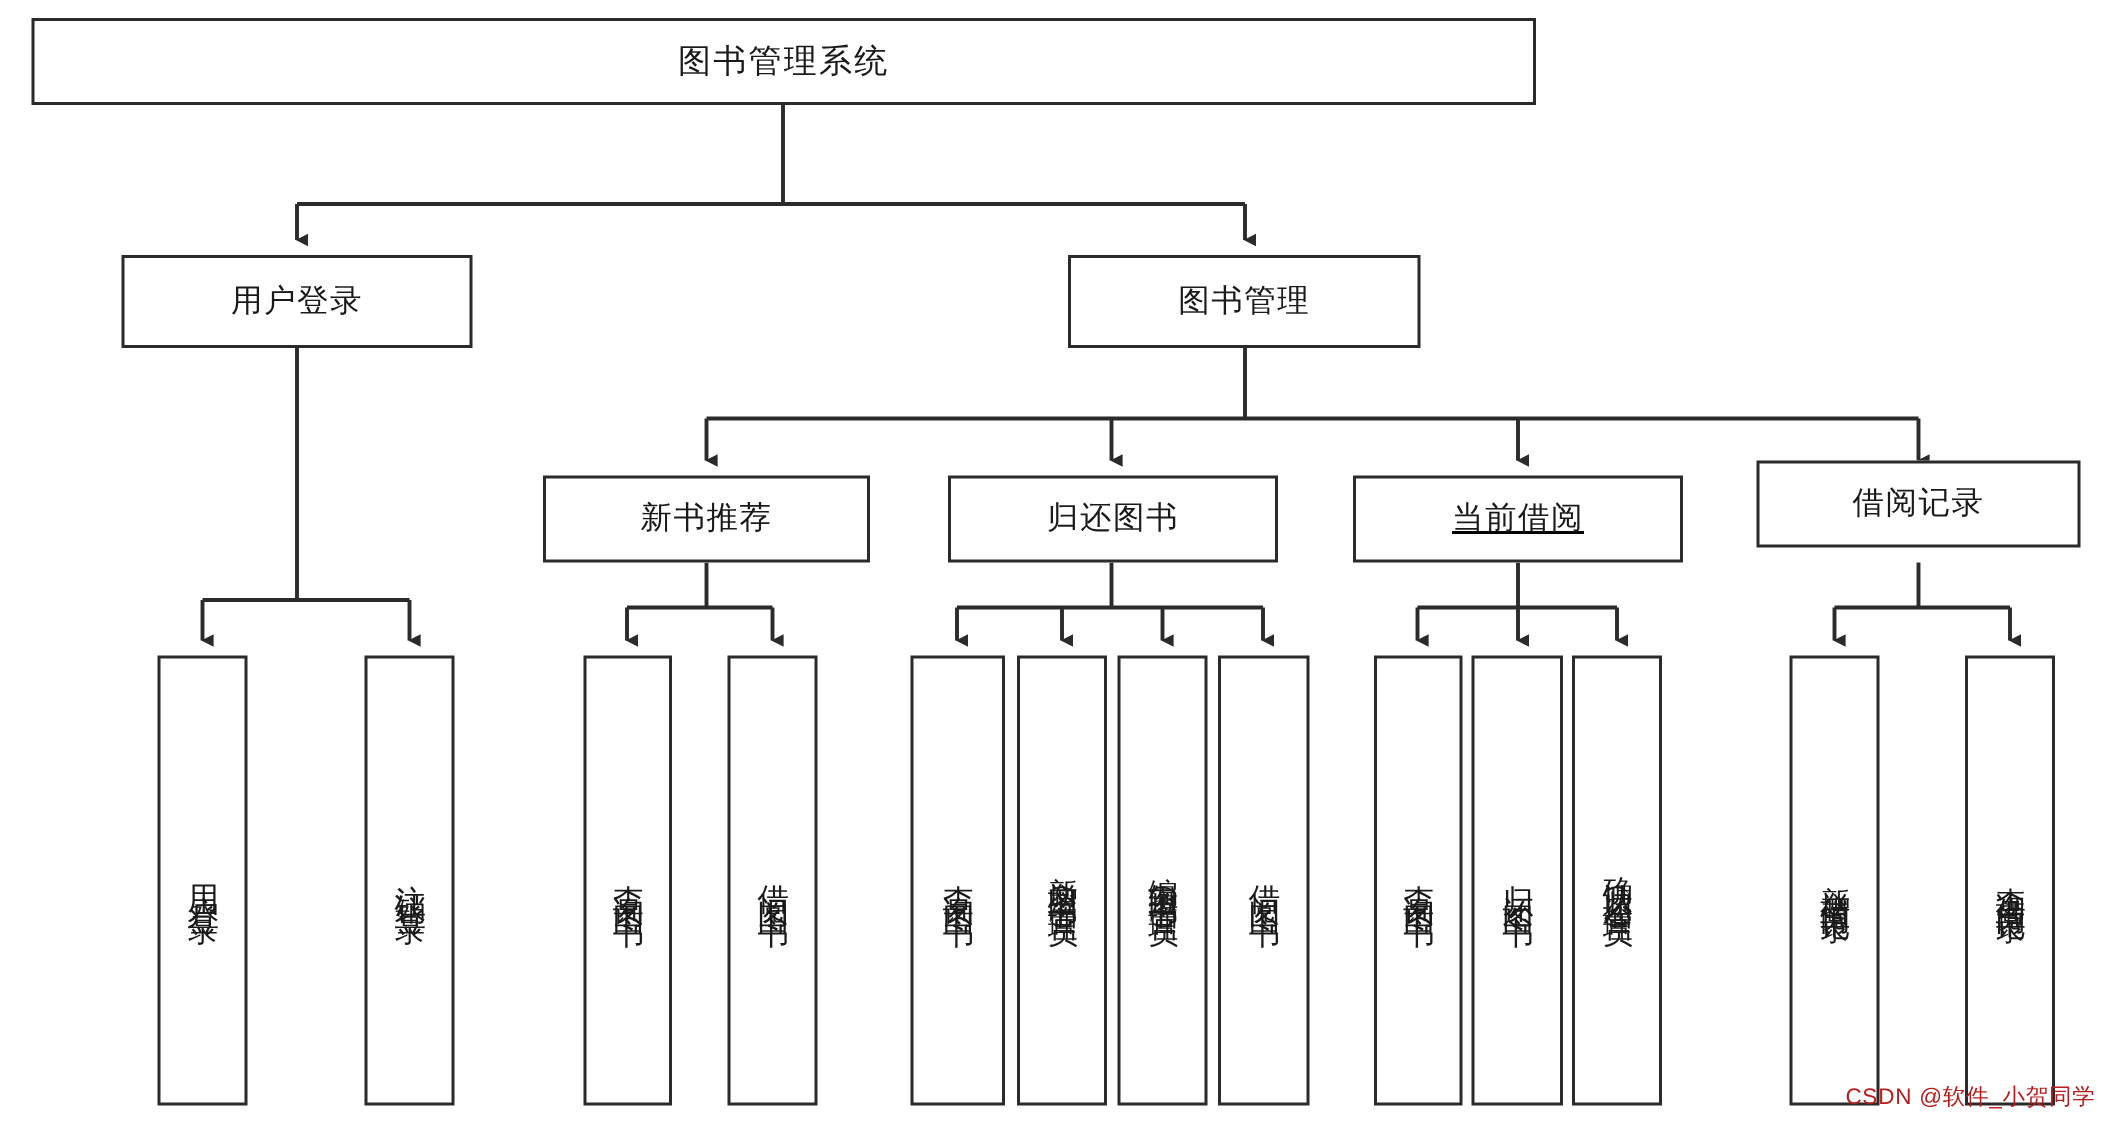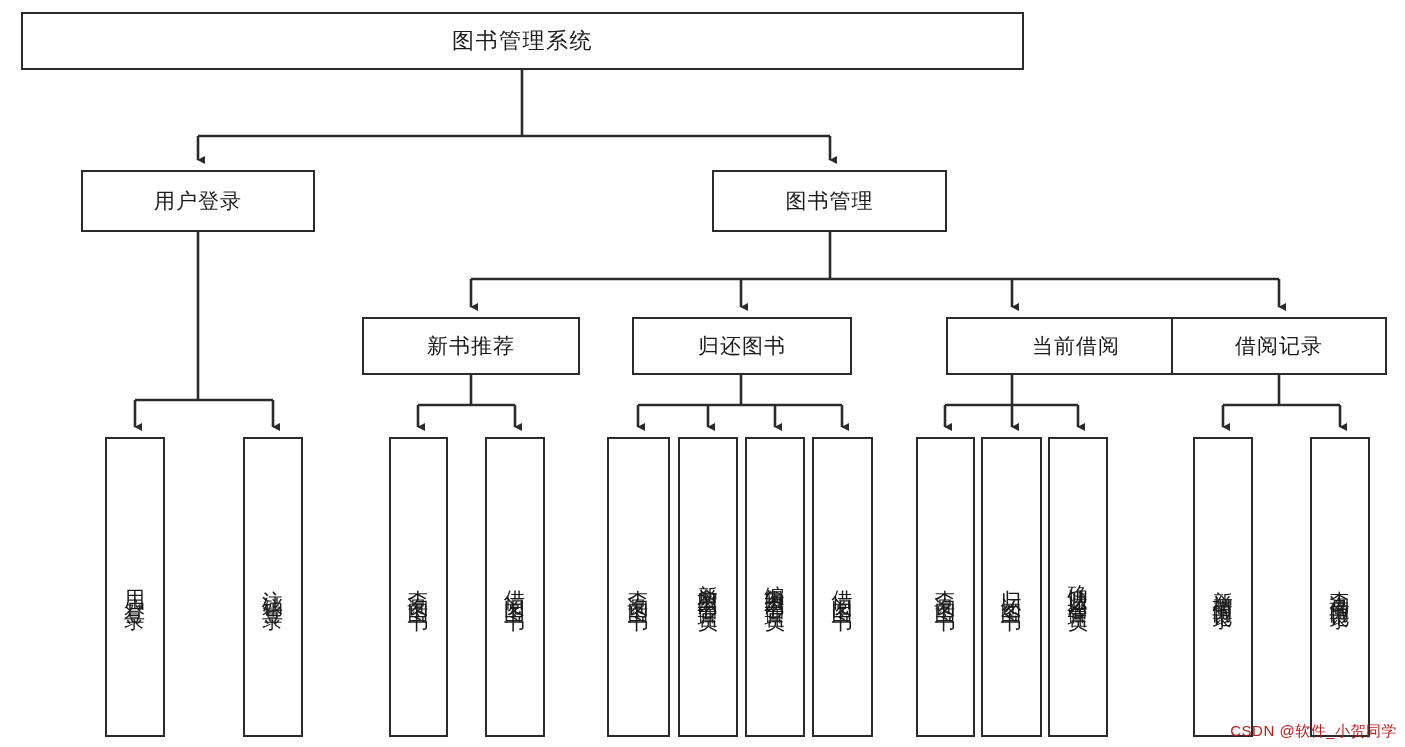--- a/index.html
+++ b/index.html
@@ -143,24 +143,24 @@
   <div class="node h" style="left:712px; top:170px; width:235px; height:62px;">
     <span class="node-label">图书管理</span>
   </div>
 
   <div class="node h" style="left:362px; top:317px; width:218px; height:58px;">
     <span class="node-label">新书推荐</span>
   </div>
   <div class="node h" style="left:632px; top:317px; width:220px; height:58px;">
     <span class="node-label">归还图书</span>
   </div>
-  <div class="node h" style="left:946px; top:317px; width:260px; height:58px;">
+  <div class="node h" style="left:902px; top:317px; width:220px; height:58px;text-decoration:underline;">
     <span class="node-label">当前借阅</span>
   </div>
-  <div class="node h" style="left:1171px; top:317px; width:216px; height:58px;">
+  <div class="node h" style="left:1171px; top:307px; width:216px; height:58px;">
     <span class="node-label">借阅记录</span>
   </div>
 
   <div class="node v" style="left:105px; top:437px; width:60px; height:300px;">
     <span class="node-label">用户登录</span>
   </div>
   <div class="node v" style="left:243px; top:437px; width:60px; height:300px;">
     <span class="node-label">注销登录</span>
   </div>
 

